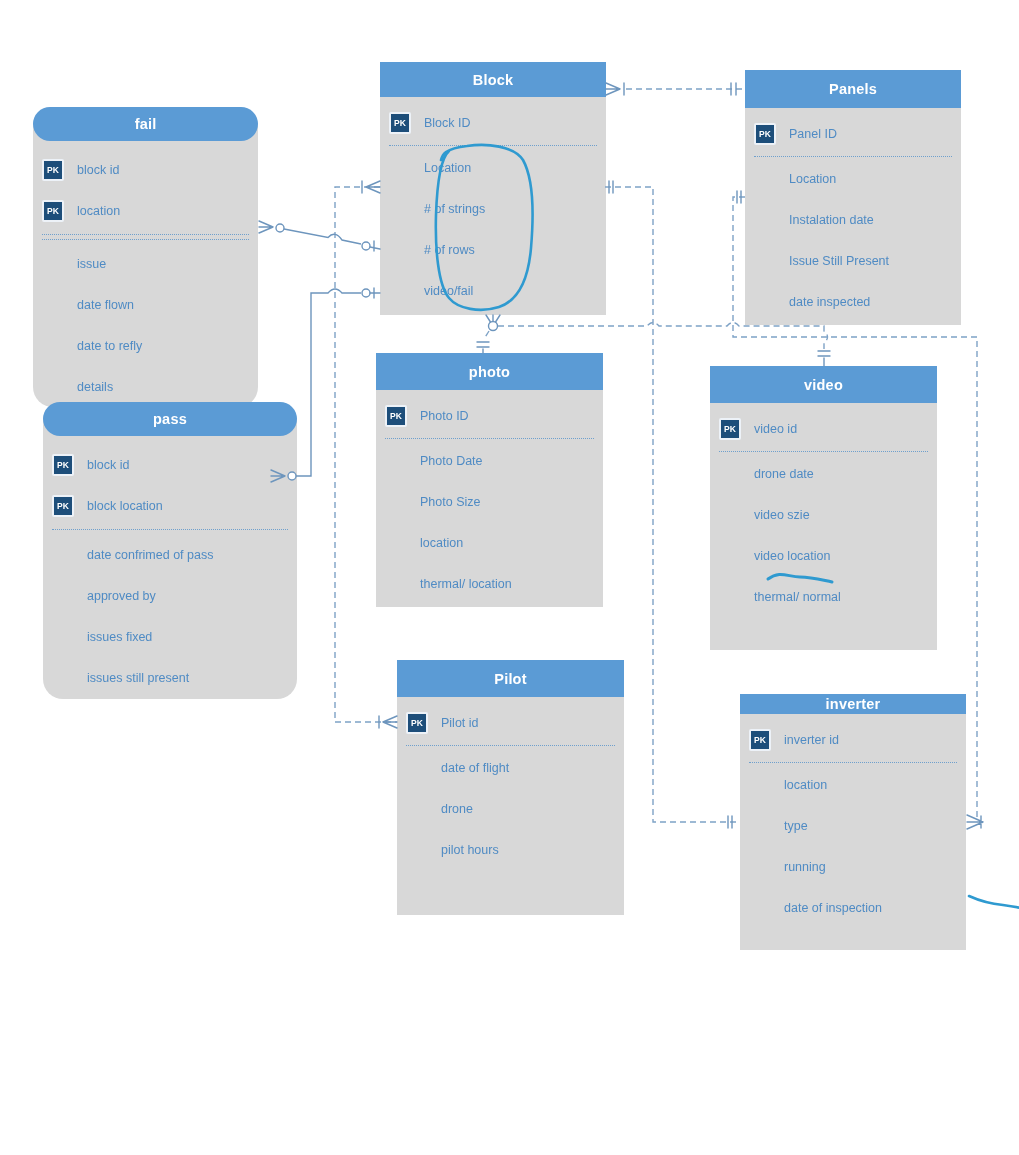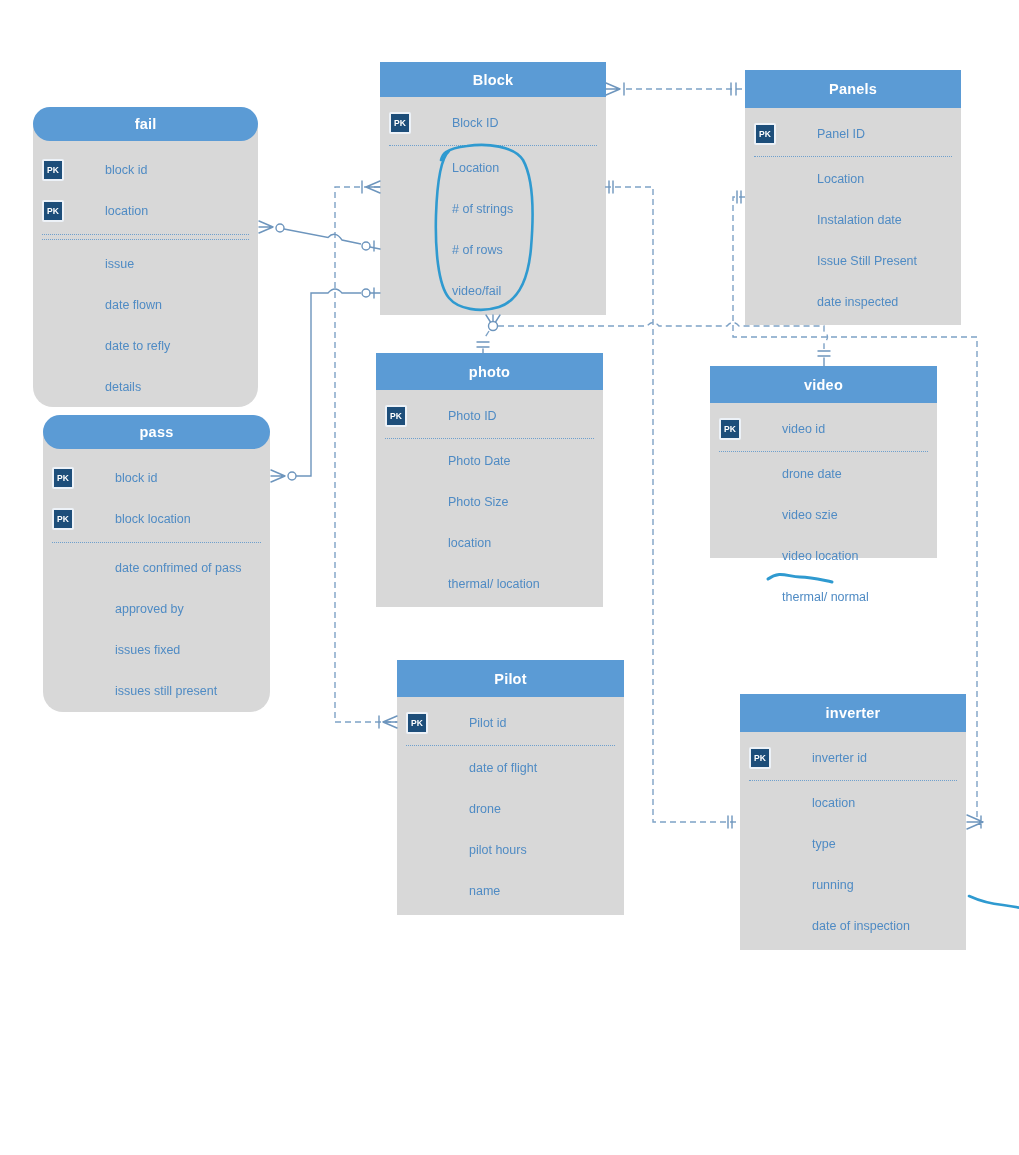--- a/index.html
+++ b/index.html
@@ -10,21 +10,21 @@
   .entity { position:absolute; background:#d8d8d8; box-sizing:border-box; }
   .entity.rd { border-radius:20px; }
   .ent-header { background:#5b9bd5; color:#ffffff; display:flex; align-items:center;
                 justify-content:center; font-size:14.5px; font-weight:600; letter-spacing:.2px; }
   .entity.rd .ent-header { border-radius:26px; }
   .ent-body { position:relative; }
   .entity.rd .ent-body { padding-top:8px; }
   .entity.sq .ent-body { padding-top:4px; }
 
   .row { position:relative; height:41px; display:flex; align-items:center;
-         padding-left:72px; box-sizing:border-box; }
+         padding-left:44px; box-sizing:border-box; }
   .entity.sq .row.pkrow { height:44px; }
   .lbl { font-size:12.5px; color:#4f8bc4; white-space:nowrap; }
   .pkbadge { position:absolute; left:9px; top:50%; transform:translateY(-50%);
              width:22px; height:22px; background:#1d4e7a; color:#ffffff; font-size:8.5px;
              font-weight:bold; display:flex; align-items:center; justify-content:center;
              border:2px solid #edf2f8; border-radius:2px; box-sizing:border-box; }
   .sep { border-top:1.5px dotted #6fa0cd; margin:0 9px 1px; height:0; }
   .sep.double { border-bottom:1.5px dotted #6fa0cd; height:4px; margin:3px 9px; }
 
   svg.overlay { position:absolute; inset:0; pointer-events:none; }
@@ -61,21 +61,21 @@
         </div>
       <div class="row">
         <span class="lbl">date to refly</span>
         </div>
       <div class="row">
         <span class="lbl">details</span>
         </div>
     </div>
   </div>
 
-  <div class="entity rd" style="left:43px;top:415px;width:227px;height:297px">
+  <div class="entity rd" style="left:43px;top:402px;width:254px;height:297px">
     <div class="ent-header" style="height:34px">
       <span>pass</span>
     </div>
     <div class="ent-body">
       <div class="row pkrow">
         <span class="pkbadge">PK</span>
         <span class="lbl">block id</span>
       </div>
       <div class="row pkrow">
         <span class="pkbadge">PK</span>
@@ -165,21 +165,21 @@
         </div>
       <div class="row">
         <span class="lbl">location</span>
         </div>
       <div class="row">
         <span class="lbl">thermal/ location</span>
         </div>
     </div>
   </div>
 
-  <div class="entity sq" style="left:710px;top:366px;width:227px;height:192px">
+  <div class="entity sq" style="left:710px;top:366px;width:227px;height:284px">
     <div class="ent-header" style="height:37px">
       <span>video</span>
     </div>
     <div class="ent-body">
       <div class="row pkrow">
         <span class="pkbadge">PK</span>
         <span class="lbl">video id</span>
       </div>
       <div class="sep"></div>
       <div class="row">
@@ -209,28 +209,25 @@
       <div class="sep"></div>
       <div class="row">
         <span class="lbl">date of flight</span>
         </div>
       <div class="row">
         <span class="lbl">drone</span>
         </div>
       <div class="row">
         <span class="lbl">pilot hours</span>
         </div>
-      <div class="row">
-        <span class="lbl">name</span>
-        </div>
     </div>
   </div>
 
   <div class="entity sq" style="left:740px;top:694px;width:226px;height:256px">
-    <div class="ent-header" style="height:38px">
+    <div class="ent-header" style="height:20px">
       <span>inverter</span>
     </div>
     <div class="ent-body">
       <div class="row pkrow">
         <span class="pkbadge">PK</span>
         <span class="lbl">inverter id</span>
       </div>
       <div class="sep"></div>
       <div class="row">
         <span class="lbl">location</span>

